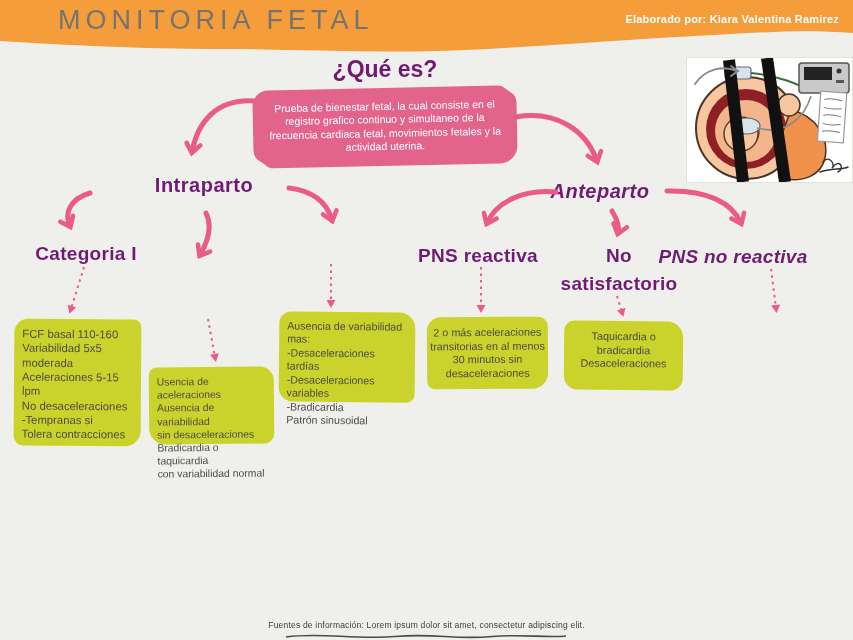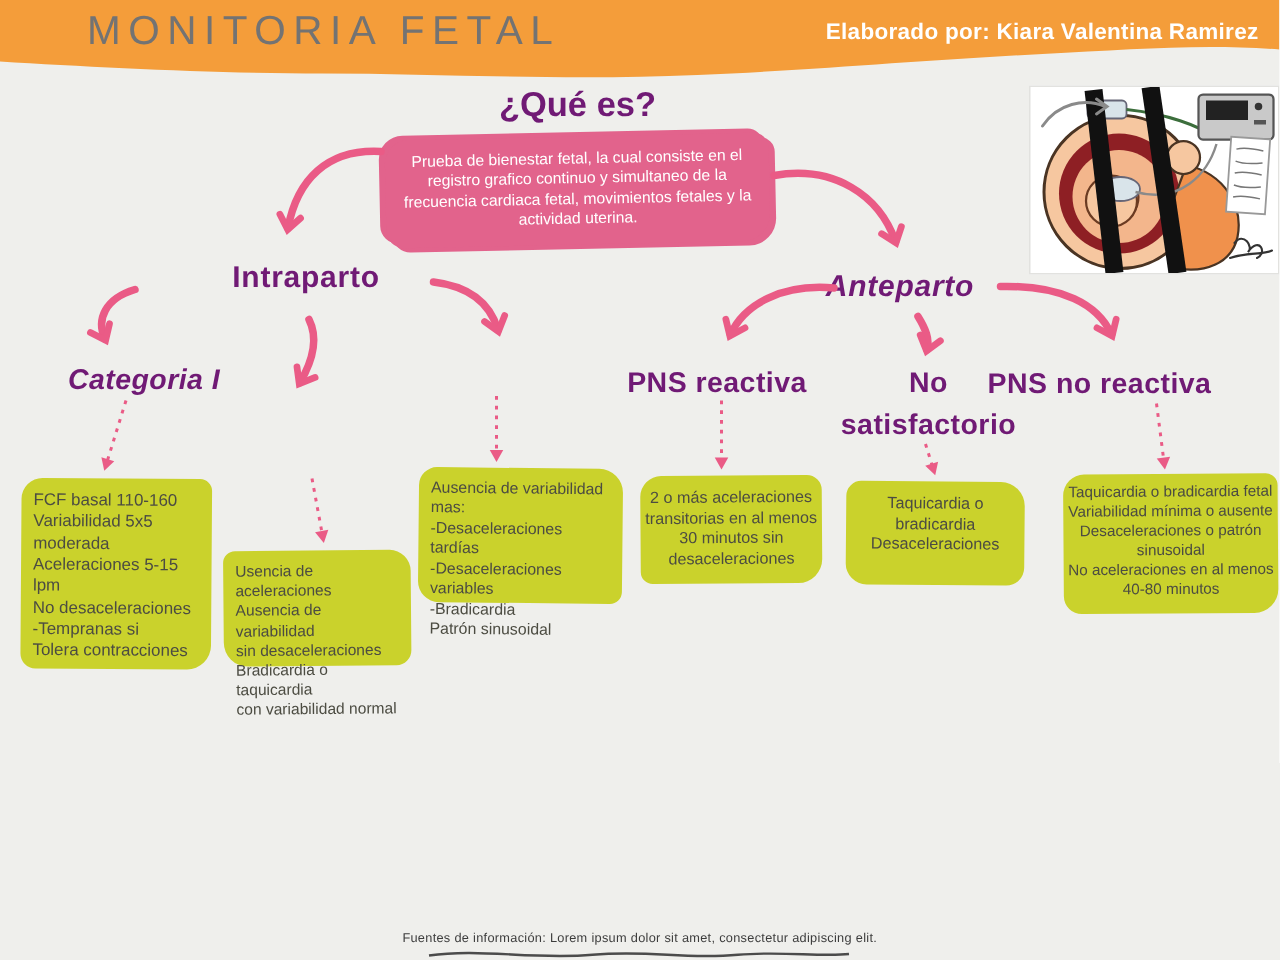--- a/index.html
+++ b/index.html
@@ -10,21 +10,21 @@
   }
   .abs{position:absolute;}
   
   .header-wave{position:absolute;top:0;left:0;pointer-events:none;}
   .app-title{
     position:absolute;top:5px;left:58px;
     color:#737373;font-size:27px;font-weight:normal;letter-spacing:5px;
   }
   .credit{
     position:absolute;top:13px;right:14px;
-    color:#ffffff;font-size:15px;font-weight:bold;letter-spacing:.2px;
+    color:#ffffff;font-size:11px;font-weight:bold;letter-spacing:.2px;
   }
   
   .teal{color:#701a75;font-weight:bold;text-align:center;}
   .question{font-size:23px;}
   .branch{font-size:20px;letter-spacing:.5px;}
   .cat-heading{font-size:19px;line-height:1.45;letter-spacing:.3px;}
   
   .definition{
     position:absolute;left:257px;top:91px;width:256px;box-sizing:border-box;
     background:#e2638c;color:#ffffff;
@@ -101,24 +101,24 @@
 
       <path d="M8,26 C18,11 36,7 50,13 M44,8 L51,13 L44,18" fill="none" stroke="#8a8a8a" stroke-width="2" stroke-linecap="round"></path>
 
       <path d="M136,104 C142,96 149,107 145,110 C153,99 158,111 151,114 M133,114 C144,110 155,112 161,109" fill="none" stroke="#333" stroke-width="1.4" stroke-linecap="round"></path>
     </svg>
   </div>
 
   <div class="abs teal branch" style="left:144px;top:174px;width:120px;">Intraparto</div>
   <div class="abs teal branch" style="left:540px;top:180px;width:120px;font-style:italic;">Anteparto</div>
 
-  <div class="abs teal cat-heading" style="left:36px;top:240px;width:120px;font-style:italic;">Categoria I</div>
+  <div class="abs teal cat-heading" style="left:26px;top:240px;width:120px;">Categoria I</div>
   <div class="abs teal cat-heading" style="left:413px;top:242px;width:130px;">PNS reactiva</div>
   <div class="abs teal cat-heading" style="left:558px;top:242px;width:122px;">No satisfactorio</div>
-  <div class="abs teal cat-heading" style="left:658px;top:243px;width:150px;">PNS no reactiva</div>
+  <div class="abs teal cat-heading" style="left:658px;top:243px;width:150px;font-style:italic;">PNS no reactiva</div>
 
   <div class="note" style="left:14px;top:319px;width:127px;height:127px;border-radius:14px 8px 16px 10px;transform:rotate(.4deg);font-size:11.3px;">FCF basal 110-160
 Variabilidad 5x5
 moderada
 Aceleraciones 5-15 lpm
 No desaceleraciones
 -Tempranas si
 Tolera contracciones</div>
   <div class="note" style="left:149px;top:367px;width:125px;height:77px;border-radius:8px 14px 10px 16px;transform:rotate(-.5deg);font-size:10.4px;">Usencia de aceleraciones
 Ausencia de variabilidad
@@ -131,26 +131,20 @@
 -Desaceleraciones variables
 -Bradicardia
 Patrón sinusoidal</div>
   <div class="note center" style="left:427px;top:317px;width:121px;height:72px;border-radius:14px 10px 16px 8px;transform:rotate(-.4deg);">2 o más aceleraciones
 transitorias en al menos
 30 minutos sin
 desaceleraciones</div>
   <div class="note center" style="left:564px;top:321px;width:119px;height:69px;border-radius:10px 16px 12px 14px;transform:rotate(.5deg);">Taquicardia o
 bradicardia
 Desaceleraciones</div>
-  <div class="note center" style="left:709px;top:316px;width:143px;height:93px;border-radius:14px 8px 16px 12px;transform:rotate(-.4deg);font-size:10.2px;padding:7px 2px;">Taquicardia o bradicardia fetal
-Variabilidad mínima o ausente
-Desaceleraciones o patrón
-sinusoidal
-No aceleraciones en al menos
-40-80 minutos</div>
 
   <svg class="overlay" width="853" height="640" viewBox="0 0 853 640">
     <defs>
       <marker id="vee" markerUnits="userSpaceOnUse" markerWidth="26" markerHeight="26" refX="0" refY="0" orient="auto" overflow="visible">
         <path d="M-8,-7 L1,0 L-8,7" fill="none" stroke="#ea5b86" stroke-width="4.5" stroke-linecap="round"></path>
       </marker>
       <marker id="tri" markerUnits="userSpaceOnUse" markerWidth="14" markerHeight="14" refX="1" refY="0" orient="auto" overflow="visible">
         <path d="M-2,-4.5 L6,0 L-2,4.5 Z" fill="#ea5b86"></path>
       </marker>
     </defs>

